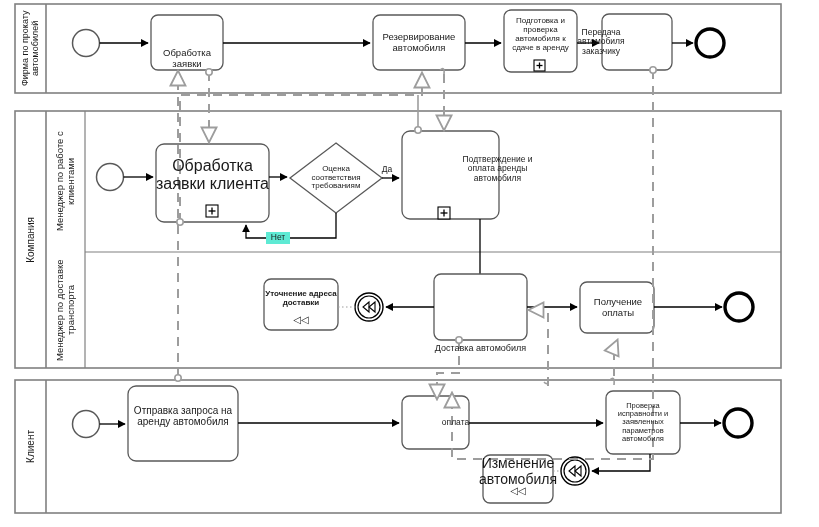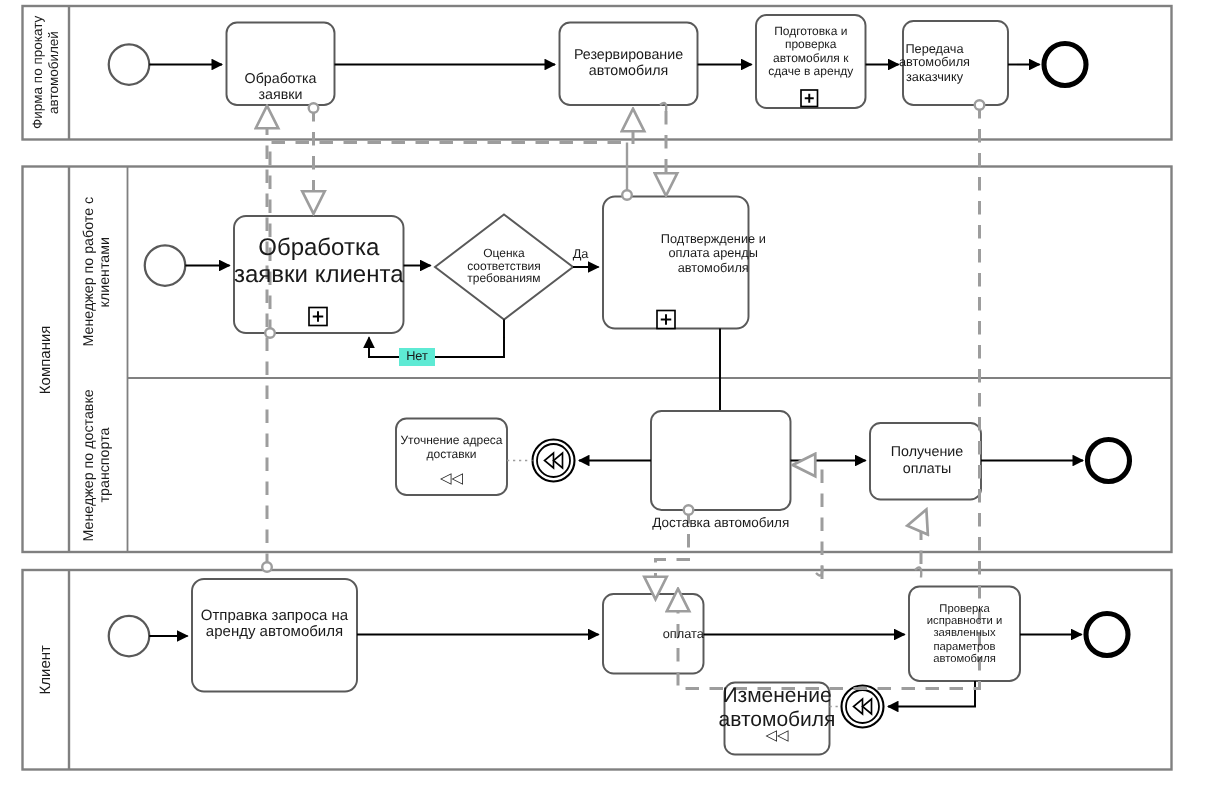--- a/index.html
+++ b/index.html
@@ -172,29 +172,29 @@
   <div class="vlbl" style="left:46px;top:252px;width:39px;height:116px;font-size:9.5px;">
     <span>Менеджер по доставке транспорта</span>
   </div>
   <div class="vlbl" style="left:15px;top:380px;width:31px;height:133px;font-size:10px;">
     <span>Клиент</span>
   </div>
 
   <div class="lbl" style="left:151px;top:15px;width:72px;height:55px;font-size:9.5px;margin-top:16px;">Обработка заявки</div>
   <div class="lbl" style="left:373px;top:15px;width:92px;height:55px;font-size:9.5px;">Резервирование автомобиля</div>
   <div class="lbl" style="left:505px;top:11px;width:71px;height:48px;font-size:8px;">Подготовка и проверка автомобиля к сдаче в аренду</div>
-  <div class="lbl" style="left:588px;top:14px;width:70px;height:56px;font-size:8.5px;">Передача автомобиля заказчику</div>
+  <div class="lbl" style="left:566px;top:14px;width:70px;height:56px;font-size:8.5px;">Передача автомобиля заказчику</div>
 
   <div class="lbl" style="left:156px;top:144px;width:113px;height:62px;font-size:16px;">Обработка заявки клиента</div>
   <div class="lbl" style="left:301px;top:157px;width:70px;height:42px;font-size:8px;">Оценка соответствия требованиям</div>
-  <div class="lbl" style="left:380px;top:133px;width:97px;height:72px;font-size:8.5px;padding-left:47px;">Подтверждение  и оплата аренды автомобиля</div>
+  <div class="lbl" style="left:402px;top:133px;width:97px;height:72px;font-size:8.5px;padding-left:47px;">Подтверждение  и оплата аренды автомобиля</div>
   <div class="lbl" style="left:377px;top:164px;width:20px;height:12px;font-size:8.5px;">Да</div>
   <div class="lbl" style="left:266px;top:232px;width:24px;height:12px;font-size:8.5px;background:#5eead4;">Нет</div>
 
-  <div class="lbl" style="left:265px;top:281px;width:72px;height:36px;font-size:8px;">Уточнение адреса доставки</div>
+  <div class="lbl" style="left:265px;top:281px;width:72px;height:36px;font-size:8px;font-weight:bold;">Уточнение адреса доставки</div>
   <div class="lbl" style="left:265px;top:313px;width:72px;height:14px;font-size:10px;">◁◁</div>
   <div class="lbl" style="left:434px;top:274px;width:93px;height:66px;font-size:9px;margin-top:41px;">Доставка автомобиля</div>
   <div class="lbl" style="left:580px;top:282px;width:76px;height:51px;font-size:9.5px;">Получение оплаты</div>
 
   <div class="lbl" style="left:128px;top:394px;width:110px;height:44px;font-size:10px;">Отправка запроса на аренду автомобиля</div>
   <div class="lbl" style="left:402px;top:396px;width:67px;height:53px;font-size:8.5px;padding-left:20px;">оплата</div>
   <div class="lbl" style="left:607px;top:392px;width:72px;height:61px;font-size:7.5px;">Проверка исправности и заявленных параметров автомобиля</div>
   <div class="lbl" style="left:483px;top:457px;width:70px;height:30px;font-size:14px;">Изменение автомобиля</div>
   <div class="lbl" style="left:483px;top:484px;width:70px;height:14px;font-size:10px;">◁◁</div>
 

